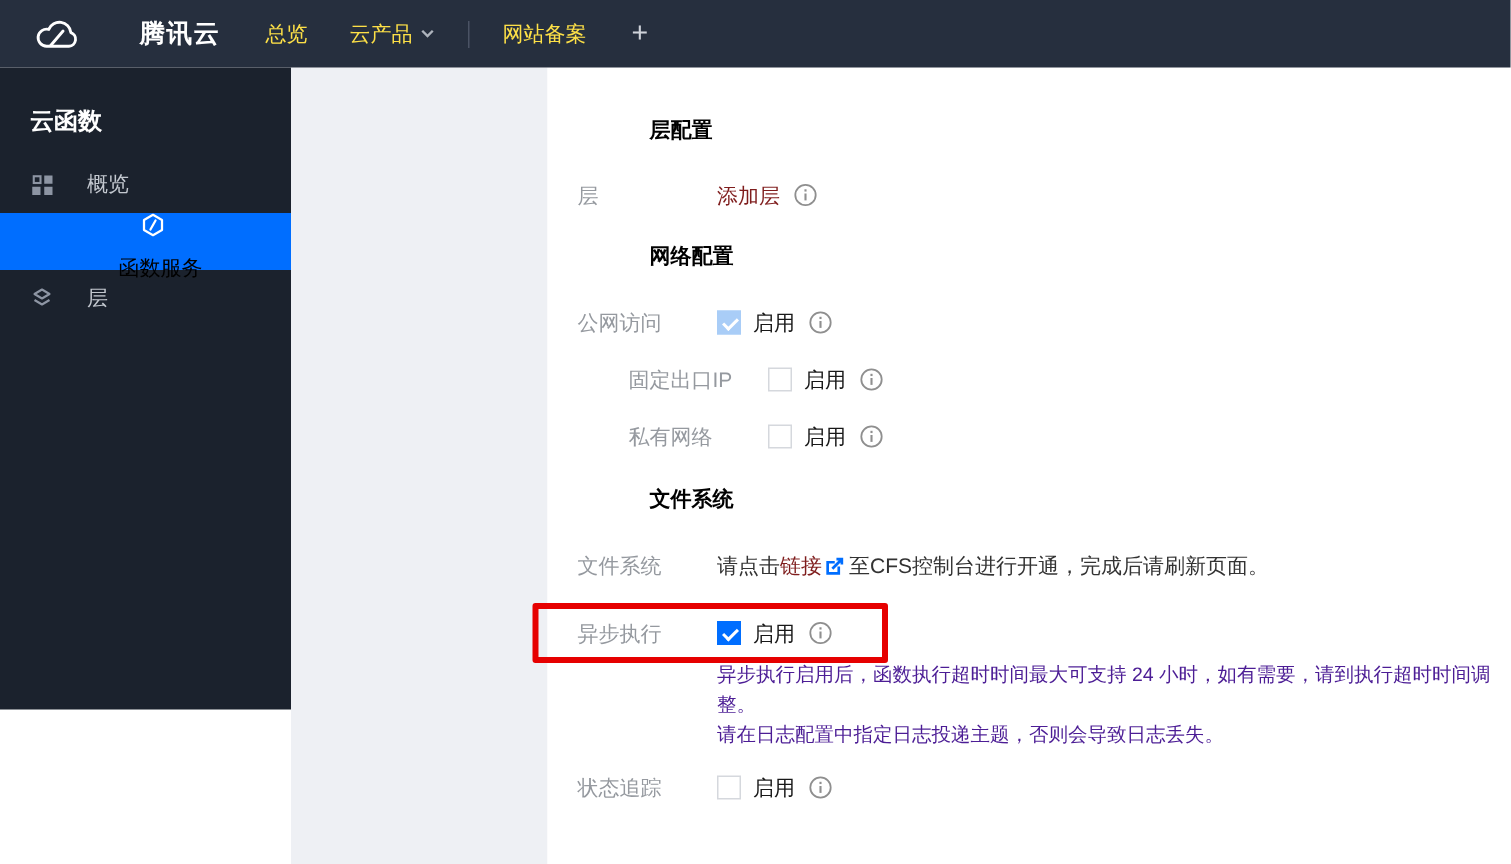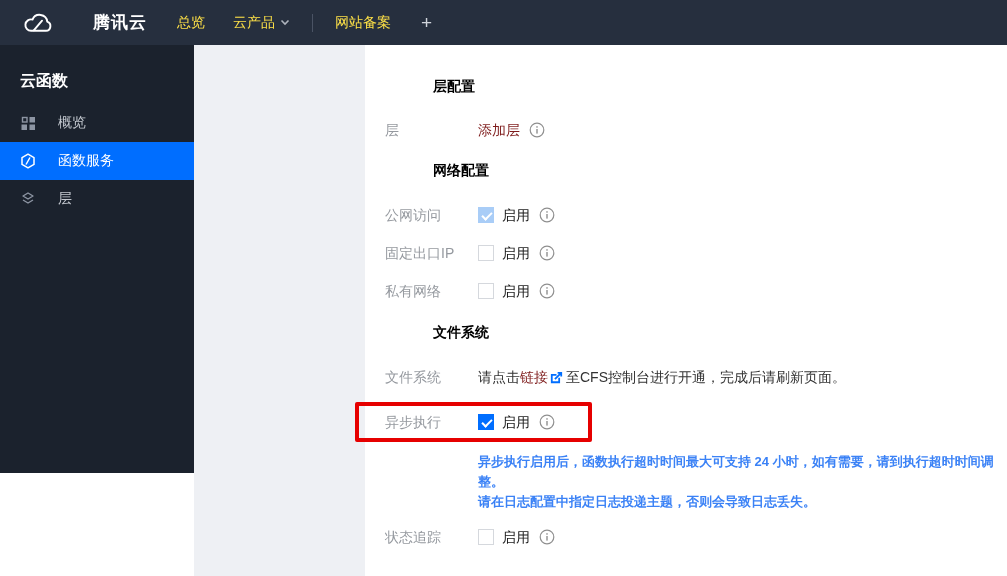--- a/index.html
+++ b/index.html
@@ -20,55 +20,55 @@
   .topnav-plus { color:#cfd3da; font-size:19px; font-weight:normal; padding:0 16px; cursor:pointer; }
 
   
   .sidebar { position:absolute; top:45px; left:0; width:194px; height:428px;
     background:#1b222d; z-index:20; }
   .sidebar-title { color:#ffffff; font-size:16px; font-weight:bold; padding:26px 0 0 20px; }
   .side-menu { margin-top:12px; }
   .side-item { display:flex; align-items:center; height:38px; padding-left:20px;
     color:#c3c8cf; font-size:14px; cursor:pointer;gap:12px; }
   .side-item .s-icon { width:16px; height:16px; margin-right:10px; display:flex; align-items:center; }
-  .side-item.active { background:#006eff; color:#ffffff; }
+  .side-item.active { background:#006eff; color:#000000;flex-direction:column; }
 
   
   .graypanel { position:absolute; top:45px; left:194px; width:171px; height:531px;
     background:#eef0f4; z-index:10; }
 
   
   .content { position:absolute; top:45px; left:365px; width:642px; height:531px;
     background:#ffffff; z-index:10; }
   .content-inner { padding:33px 0 0 20px; font-size:14px; }
   .sec-h { font-size:14px; font-weight:bold; color:#000000; height:16px; line-height:16px;margin-left:48px; }
   .frow { display:flex; align-items:center; height:20px; line-height:20px; }
   .frow .flabel { width:93px; flex-shrink:0; color:#95999f; font-size:14px; }
   .fvalue { display:flex; align-items:center; color:#181818; }
   .link { color:#7f1d1d; cursor:pointer; text-decoration:none; }
   .mt26{margin-top:26px;} .mt22{margin-top:22px;} .mt27{margin-top:27px;}
-  .mt18{margin-top:18px;} .mt23{margin-top:23px;} .mt25{margin-top:25px;}
+  .mt18{margin-top:18px;margin-left:34px;} .mt23{margin-top:23px;} .mt25{margin-top:25px;}
   .mt15{margin-top:15px;}
 
   .info-icon { margin-left:9px; display:inline-flex; cursor:pointer; }
   .ext-icon { margin:0 2px 0 1px; display:inline-flex; cursor:pointer; }
 
   .cb { position:relative; width:16px; height:16px; border:1px solid #d5d8dd;
     background:#fff; display:inline-block; margin-right:8px; cursor:pointer; flex-shrink:0; }
   .cb--checked { background:#006eff; border-color:#006eff; }
   .cb--disabled-checked { background:#a9cdf7; border-color:#a9cdf7; cursor:default; }
   .cb--checked::after, .cb--disabled-checked::after { content:""; position:absolute;
     left:3px; top:3.5px; width:8px; height:4px;
     border-left:2px solid #fff; border-bottom:2px solid #fff; transform:rotate(-45deg); }
 
   .async-wrap { position:relative; }
   .red-box { position:absolute; left:-30px; top:-10px; width:237px; height:40px;
     border:4px solid #e60000; border-radius:2px; pointer-events:none; z-index:40; }
 
-  .desc { margin-top:20px; padding-left:93px; color:#3b82f6; font-size:13px; line-height:20px;font-weight:bold; }
+  .desc { margin-top:8px; padding-left:93px; color:#4c1d95; font-size:13px; line-height:20px; }
 </style>
 </head>
 <body>
 
 <div class="topbar">
   <div class="brand">
     <span>
       <svg width="30" height="22" viewBox="0 0 32 24">
         <path d="M9.5 20.5 a6.2 6.2 0 1 1 1.6-12.2 A8.4 8.4 0 0 1 27.2 10.6 A5.1 5.1 0 0 1 25.8 20.5 Z" fill="none" stroke="#ffffff" stroke-width="2.1" stroke-linejoin="round"></path>
         <path d="M12.5 20 L21.5 9.5" stroke="#ffffff" stroke-width="2.1" stroke-linecap="round"></path>

